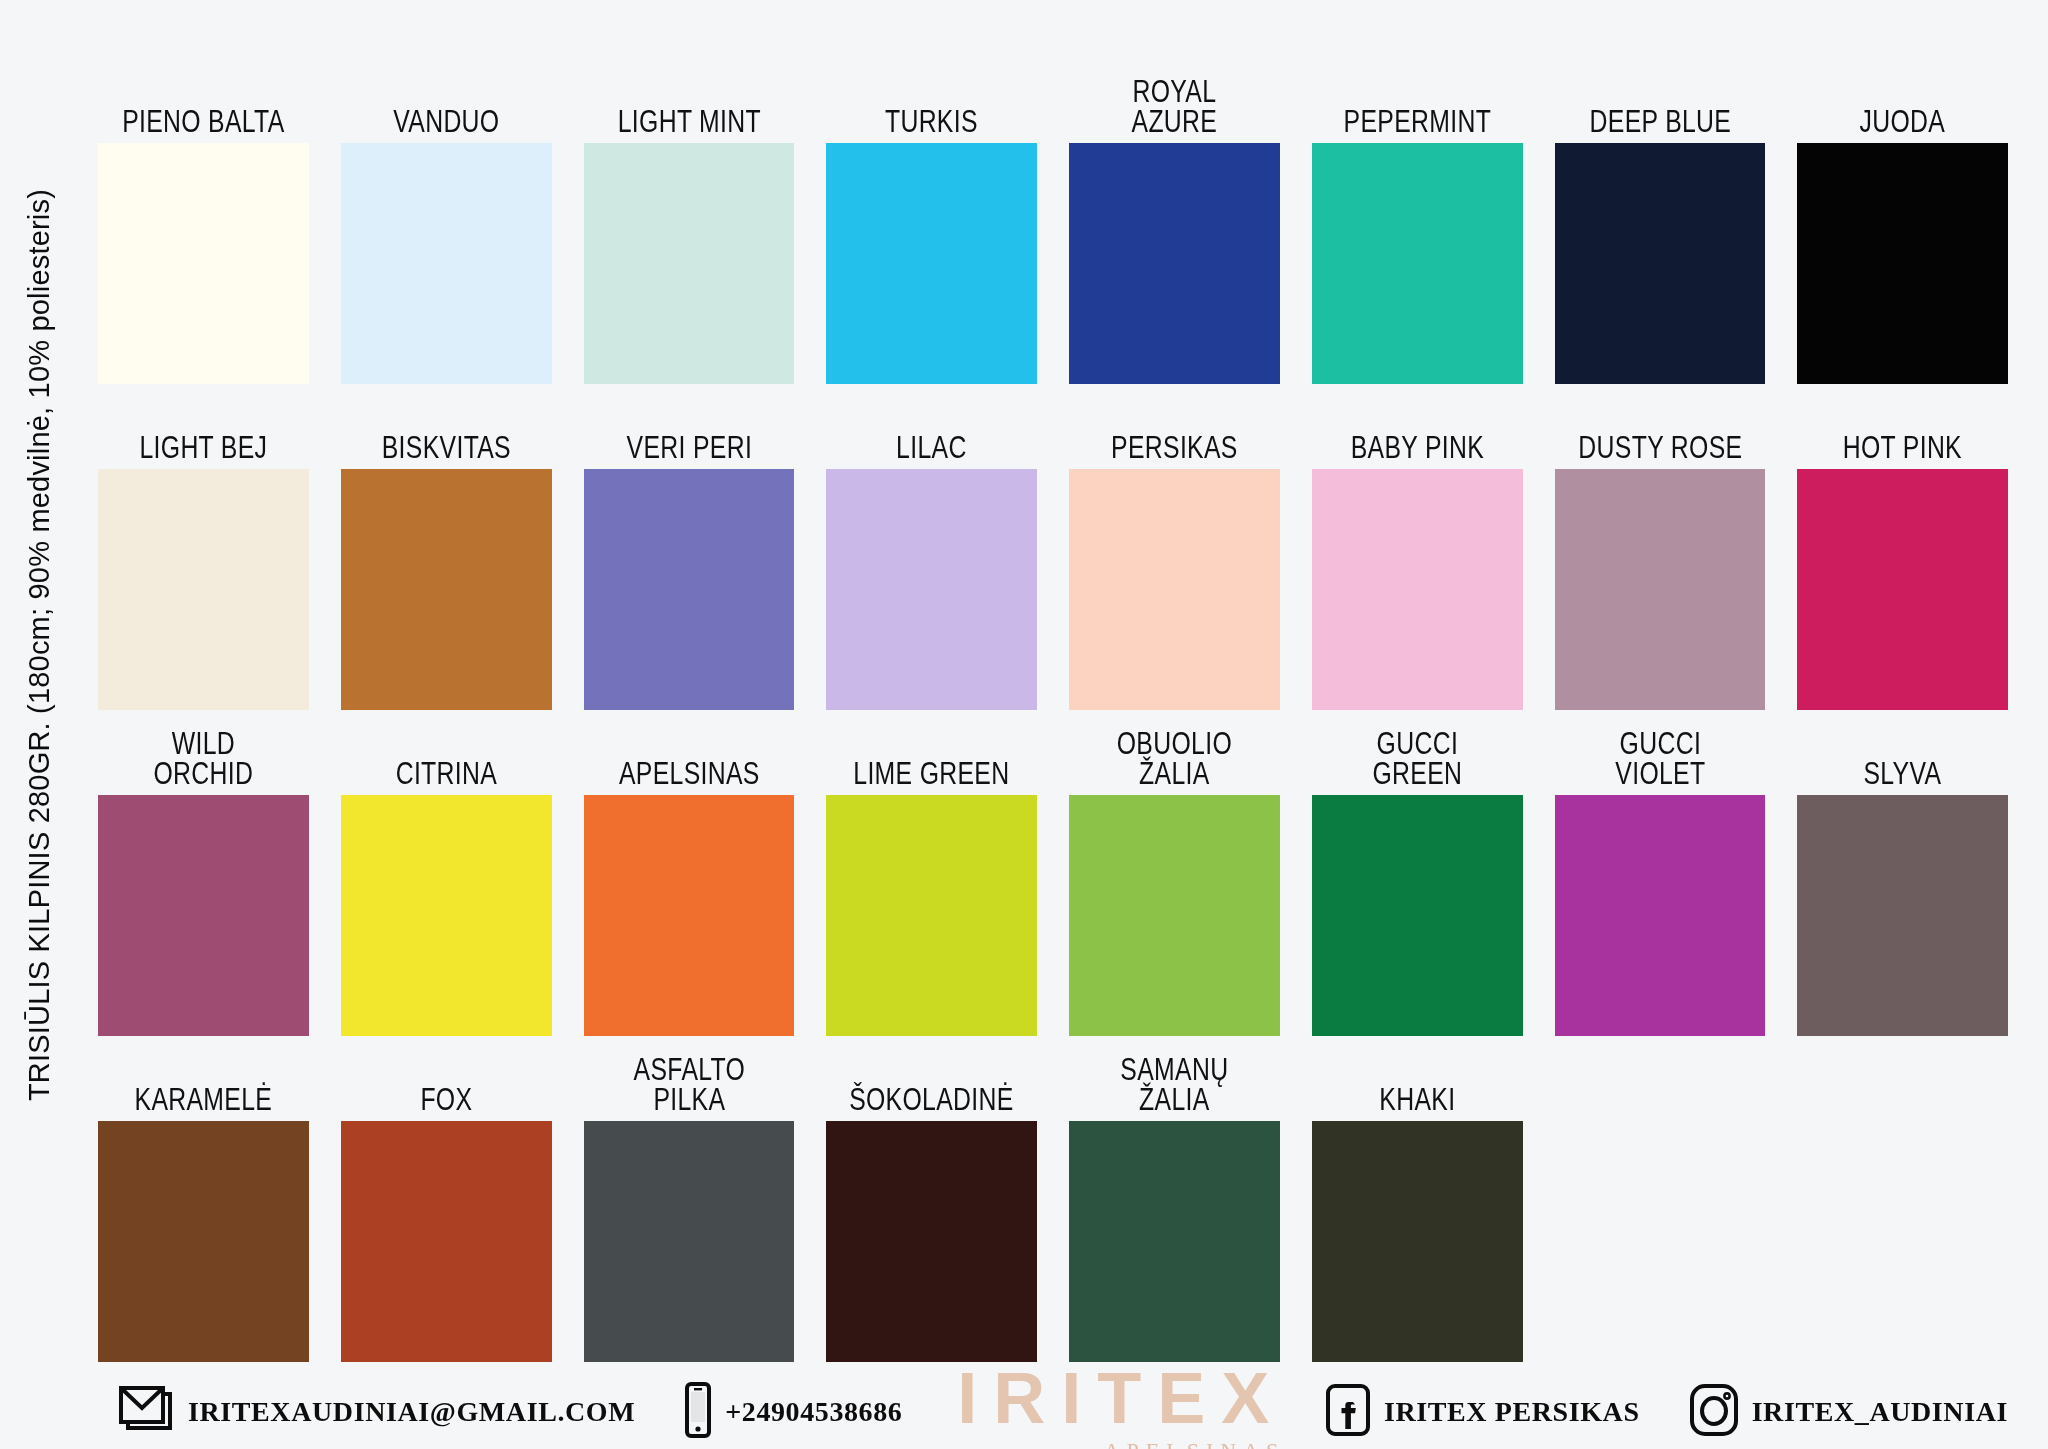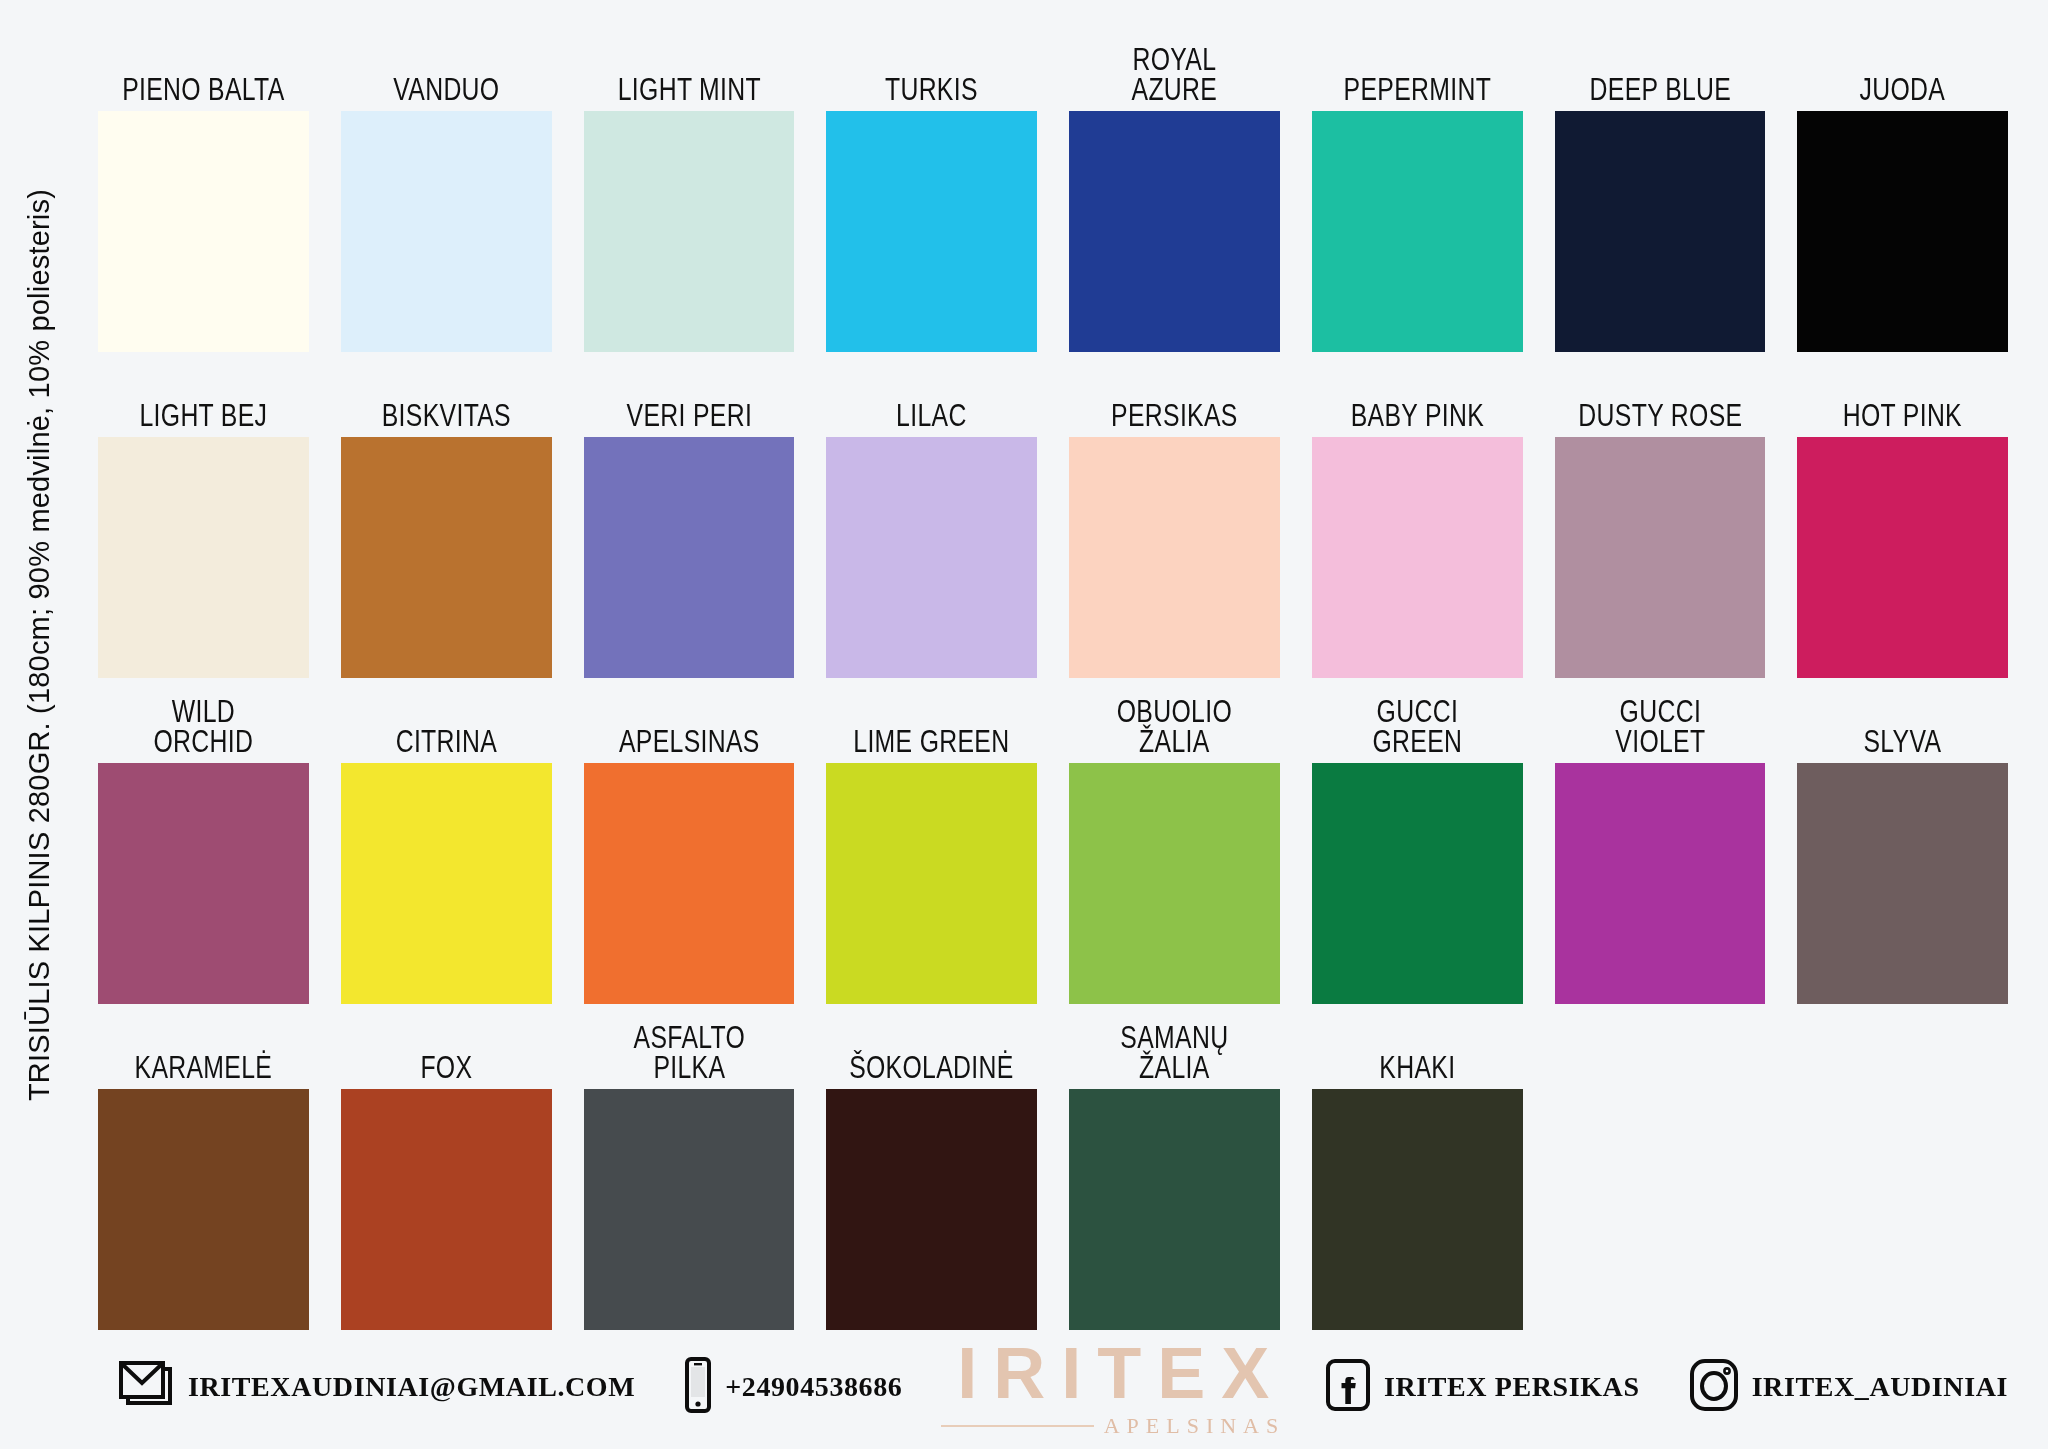--- a/index.html
+++ b/index.html
@@ -50,20 +50,21 @@
     font-weight: 400;
   }
 
   
   .content {
     flex: 1 1 auto;
     display: flex;
     flex-direction: column;
     padding: 26px 40px 0 20px;
     box-sizing: border-box;
+    margin-top: 32px;
   }
   .grid {
     flex: 0 0 auto;
     display: grid;
     grid-template-columns: repeat(8, 1fr);
     grid-auto-rows: 326px;
     column-gap: 32px;
     row-gap: 0px;
   }
   .cell {

